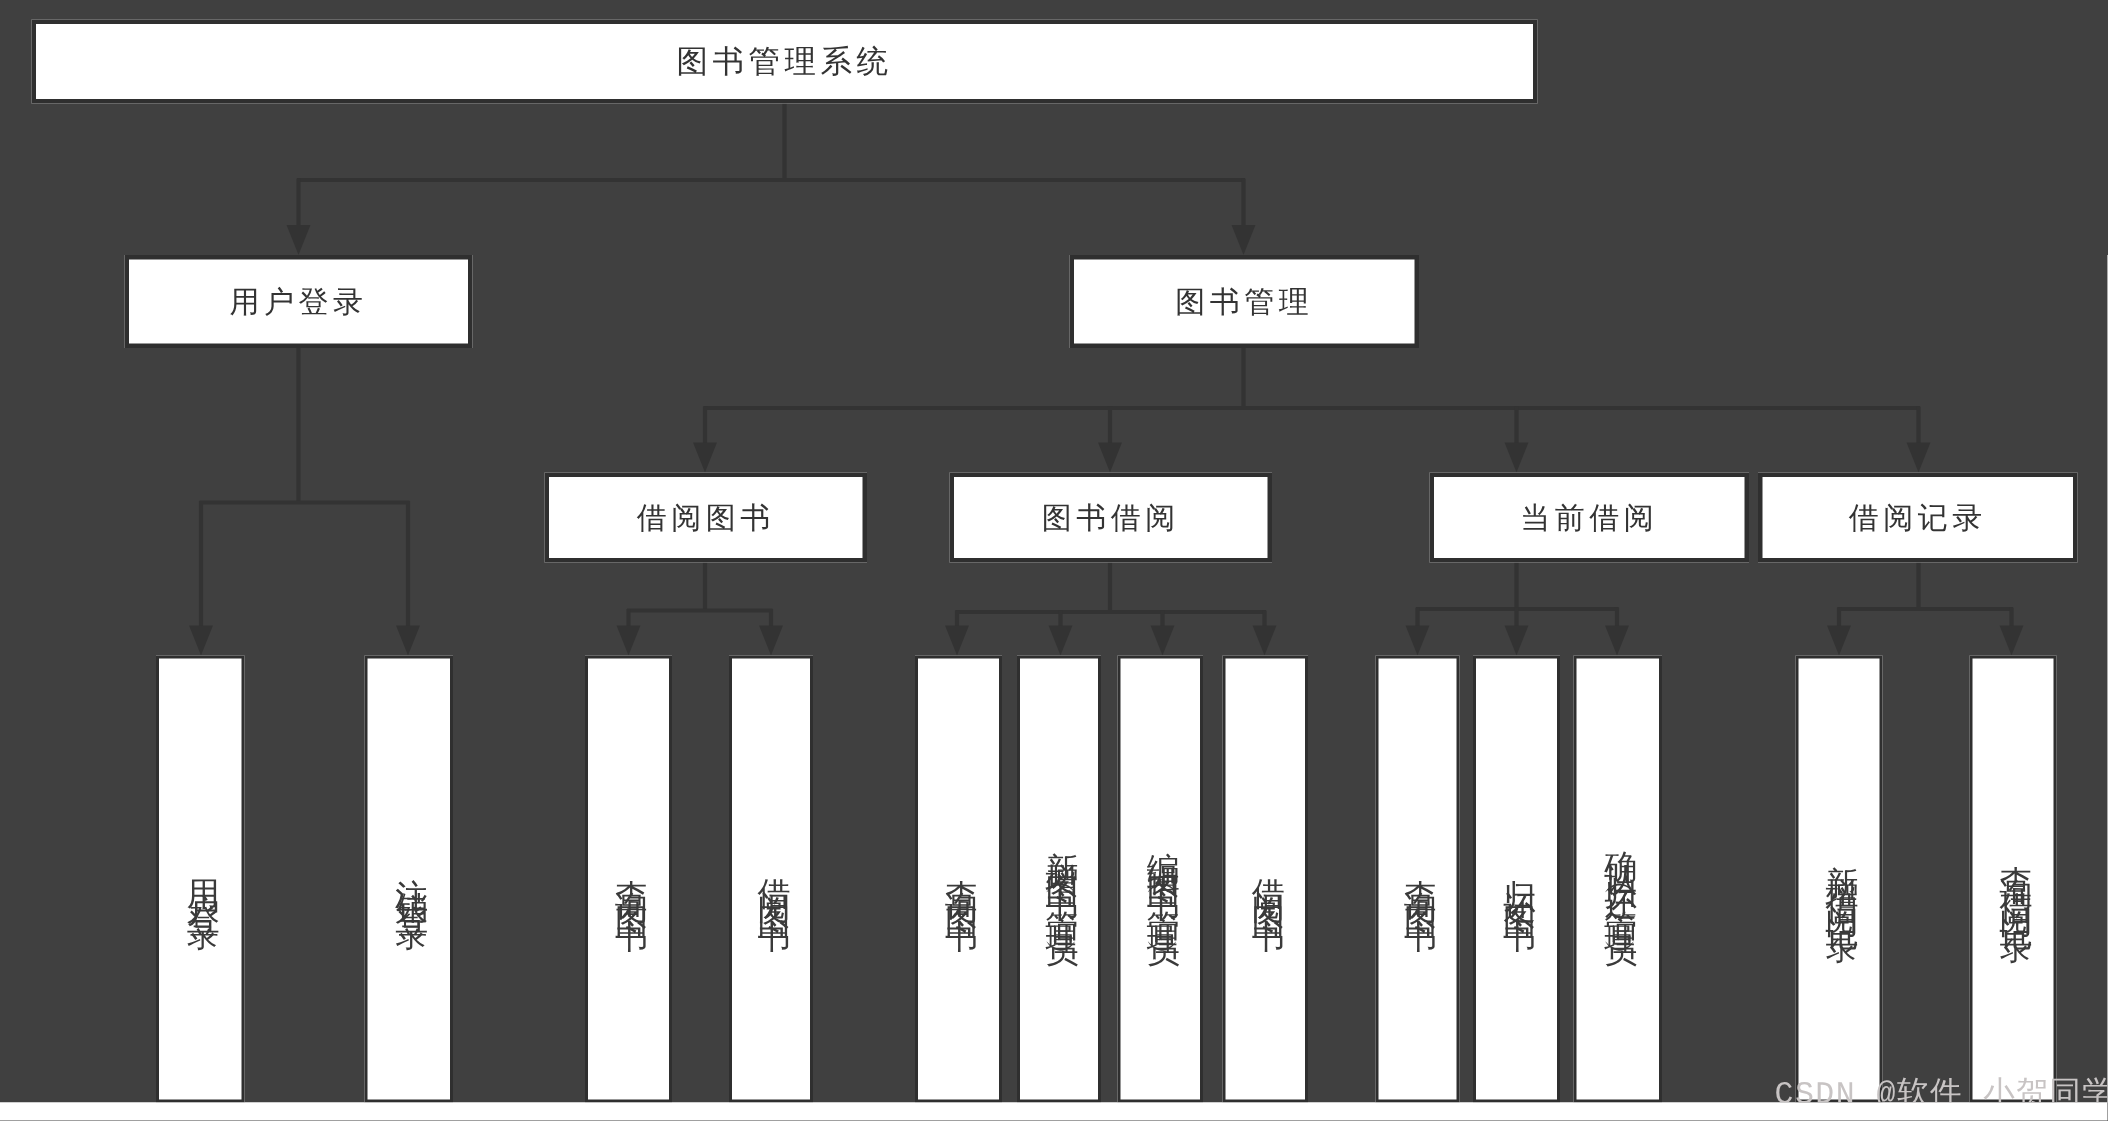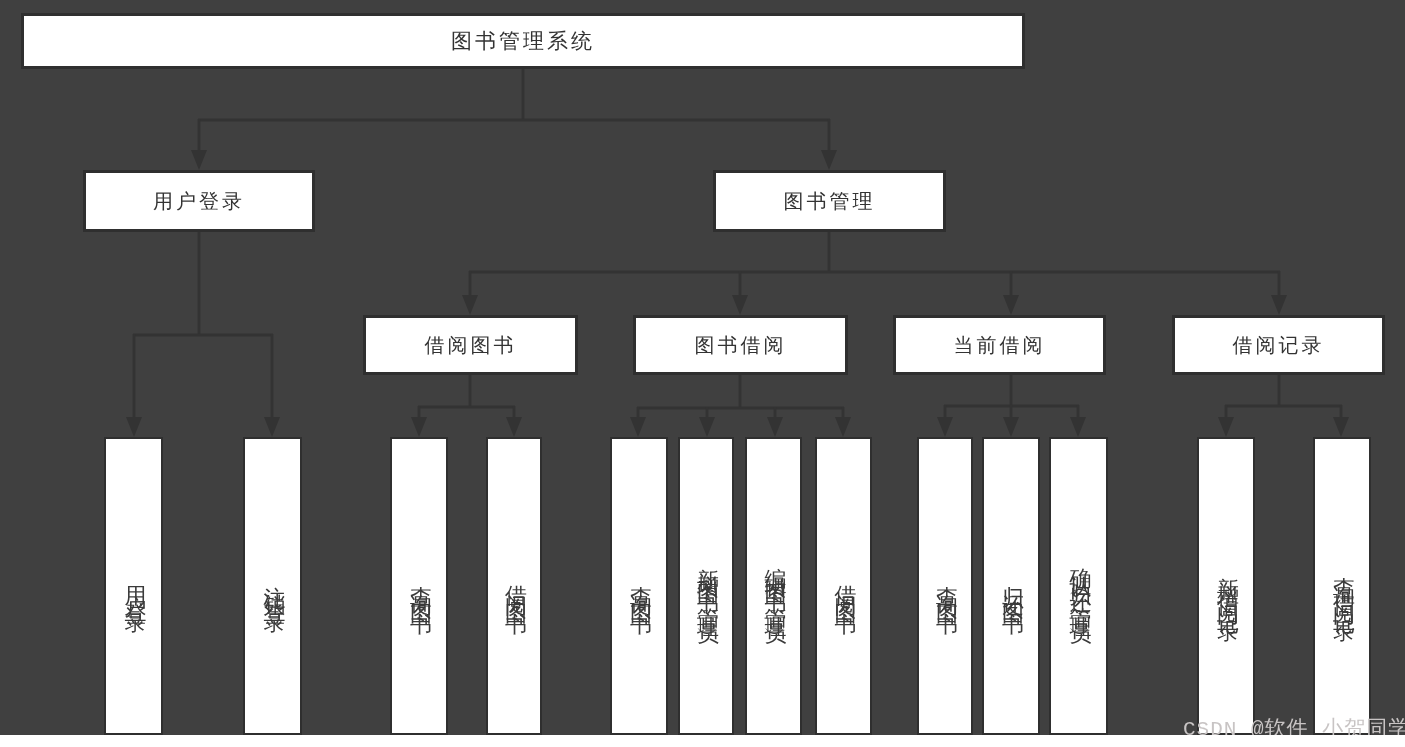--- a/index.html
+++ b/index.html
@@ -148,21 +148,21 @@
   <div class="node lvl2" style="left:713px; top:170px; width:233px; height:62px;">
     <span>图书管理</span>
   </div>
 
   <div class="node lvl3" style="left:363px; top:315px; width:215px; height:60px;">
     <span>借阅图书</span>
   </div>
   <div class="node lvl3" style="left:633px; top:315px; width:215px; height:60px;text-align:center;">
     <span>图书借阅</span>
   </div>
-  <div class="node lvl3" style="left:893px; top:315px; width:213px; height:60px;text-align:center;">
+  <div class="node lvl3" style="left:953px; top:315px; width:213px; height:60px;text-align:center;">
     <span>当前借阅</span>
   </div>
   <div class="node lvl3" style="left:1172px; top:315px; width:213px; height:60px;">
     <span>借阅记录</span>
   </div>
 
   <div class="node leaf" style="left:104px; top:437px; width:59px; height:298px;">
     <span class="vtext">用户登录</span>
   </div>
   <div class="node leaf" style="left:243px; top:437px; width:59px; height:298px;">

